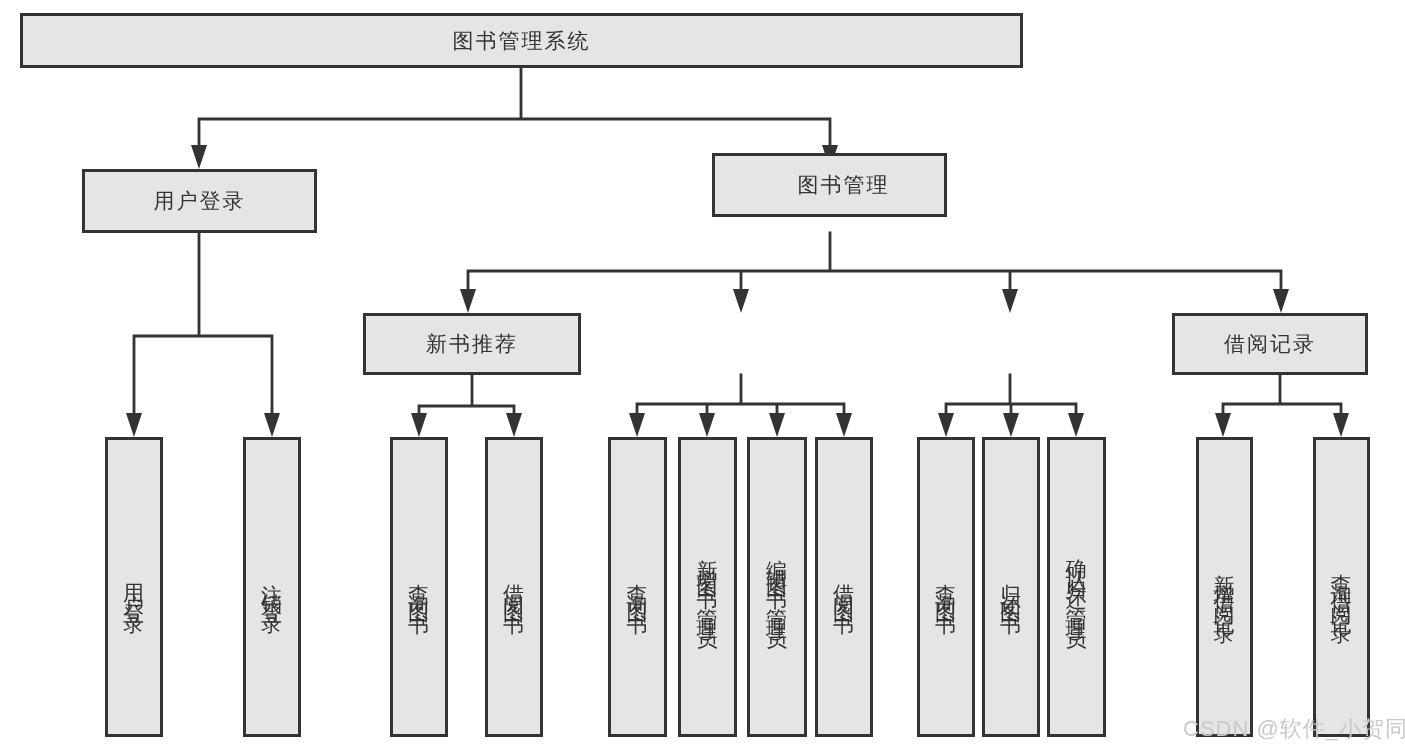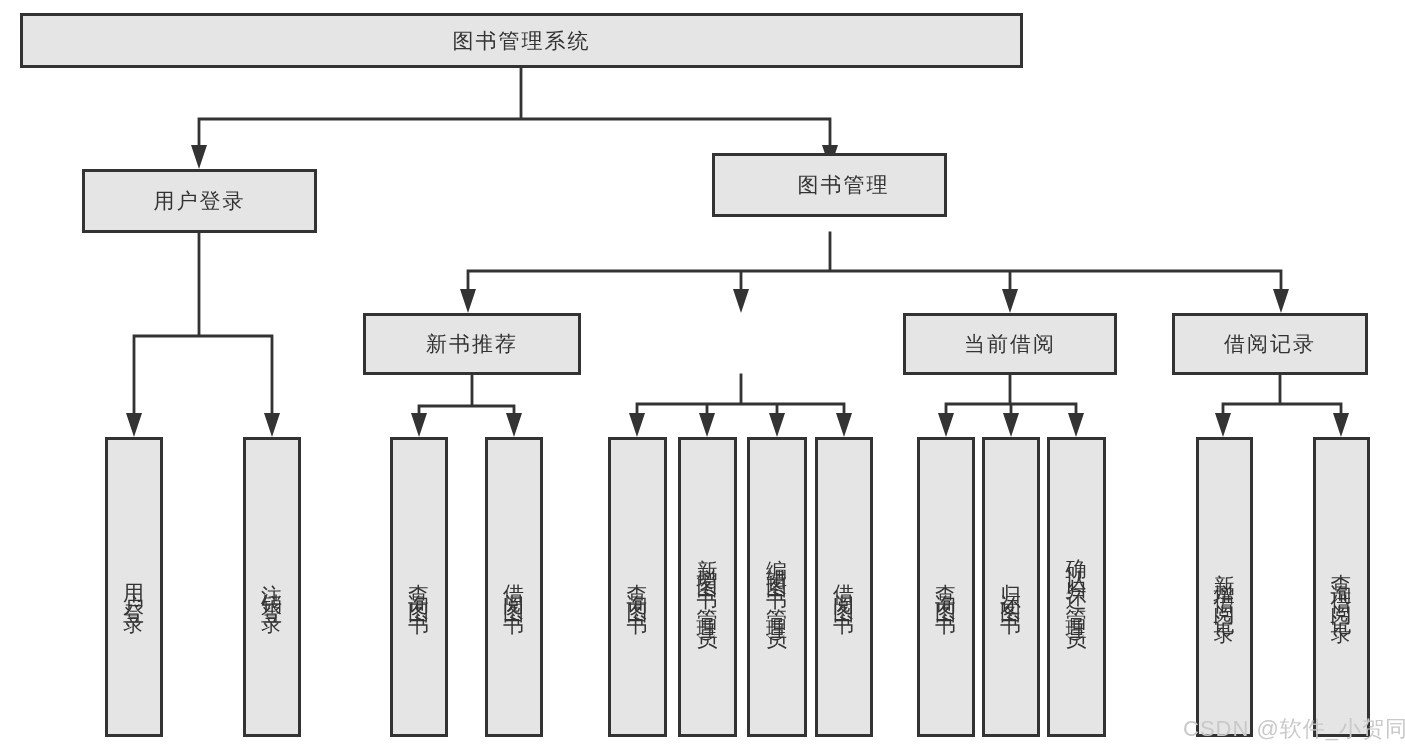--- a/index.html
+++ b/index.html
@@ -68,21 +68,20 @@
       <polygon points="1333,413 1349,413 1341,437"></polygon>
     </g>
   </svg>
 
   <div class="node h-node" style="left:20px; top:13px; width:1003px; height:55px;">图书管理系统</div>
 
   <div class="node h-node" style="left:82px; top:169px; width:235px; height:64px;">用户登录</div>
   <div class="node h-node" style="left:712px; top:153px; width:235px; height:64px;padding-left:28px;">图书管理</div>
 
   <div class="node h-node" style="left:363px; top:313px; width:218px; height:62px;">新书推荐</div>
-  <div class="node h-node" style="left:903px; top:313px; width:214px; height:62px;">当前借阅</div>
   <div class="node h-node" style="left:1172px; top:313px; width:196px; height:62px;">借阅记录</div>
 
   <div class="node v-node" style="left:105px; top:437px; width:58px; height:300px;">
     <span>用户登录</span>
   </div>
   <div class="node v-node" style="left:243px; top:437px; width:58px; height:300px;">
     <span>注销登录</span>
   </div>
 
   <div class="node v-node" style="left:390px; top:437px; width:58px; height:300px;">

